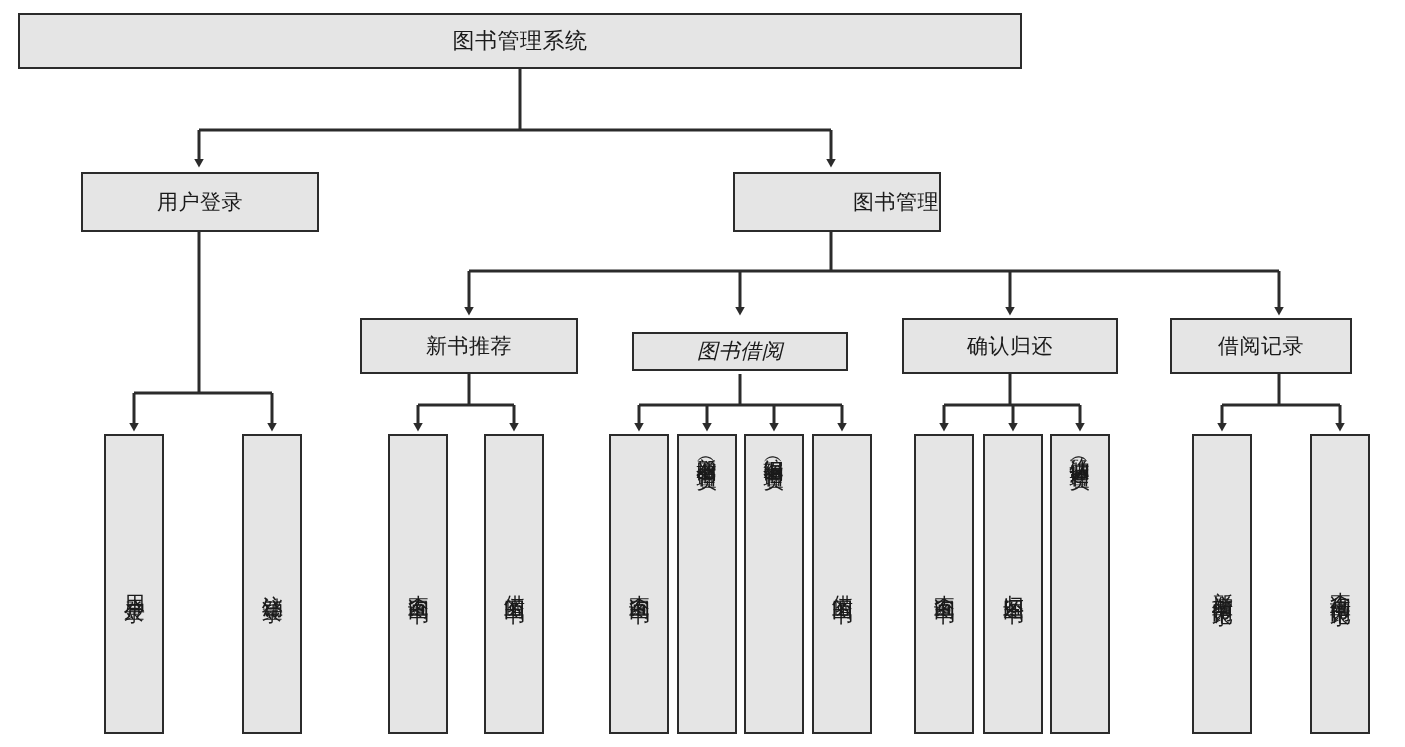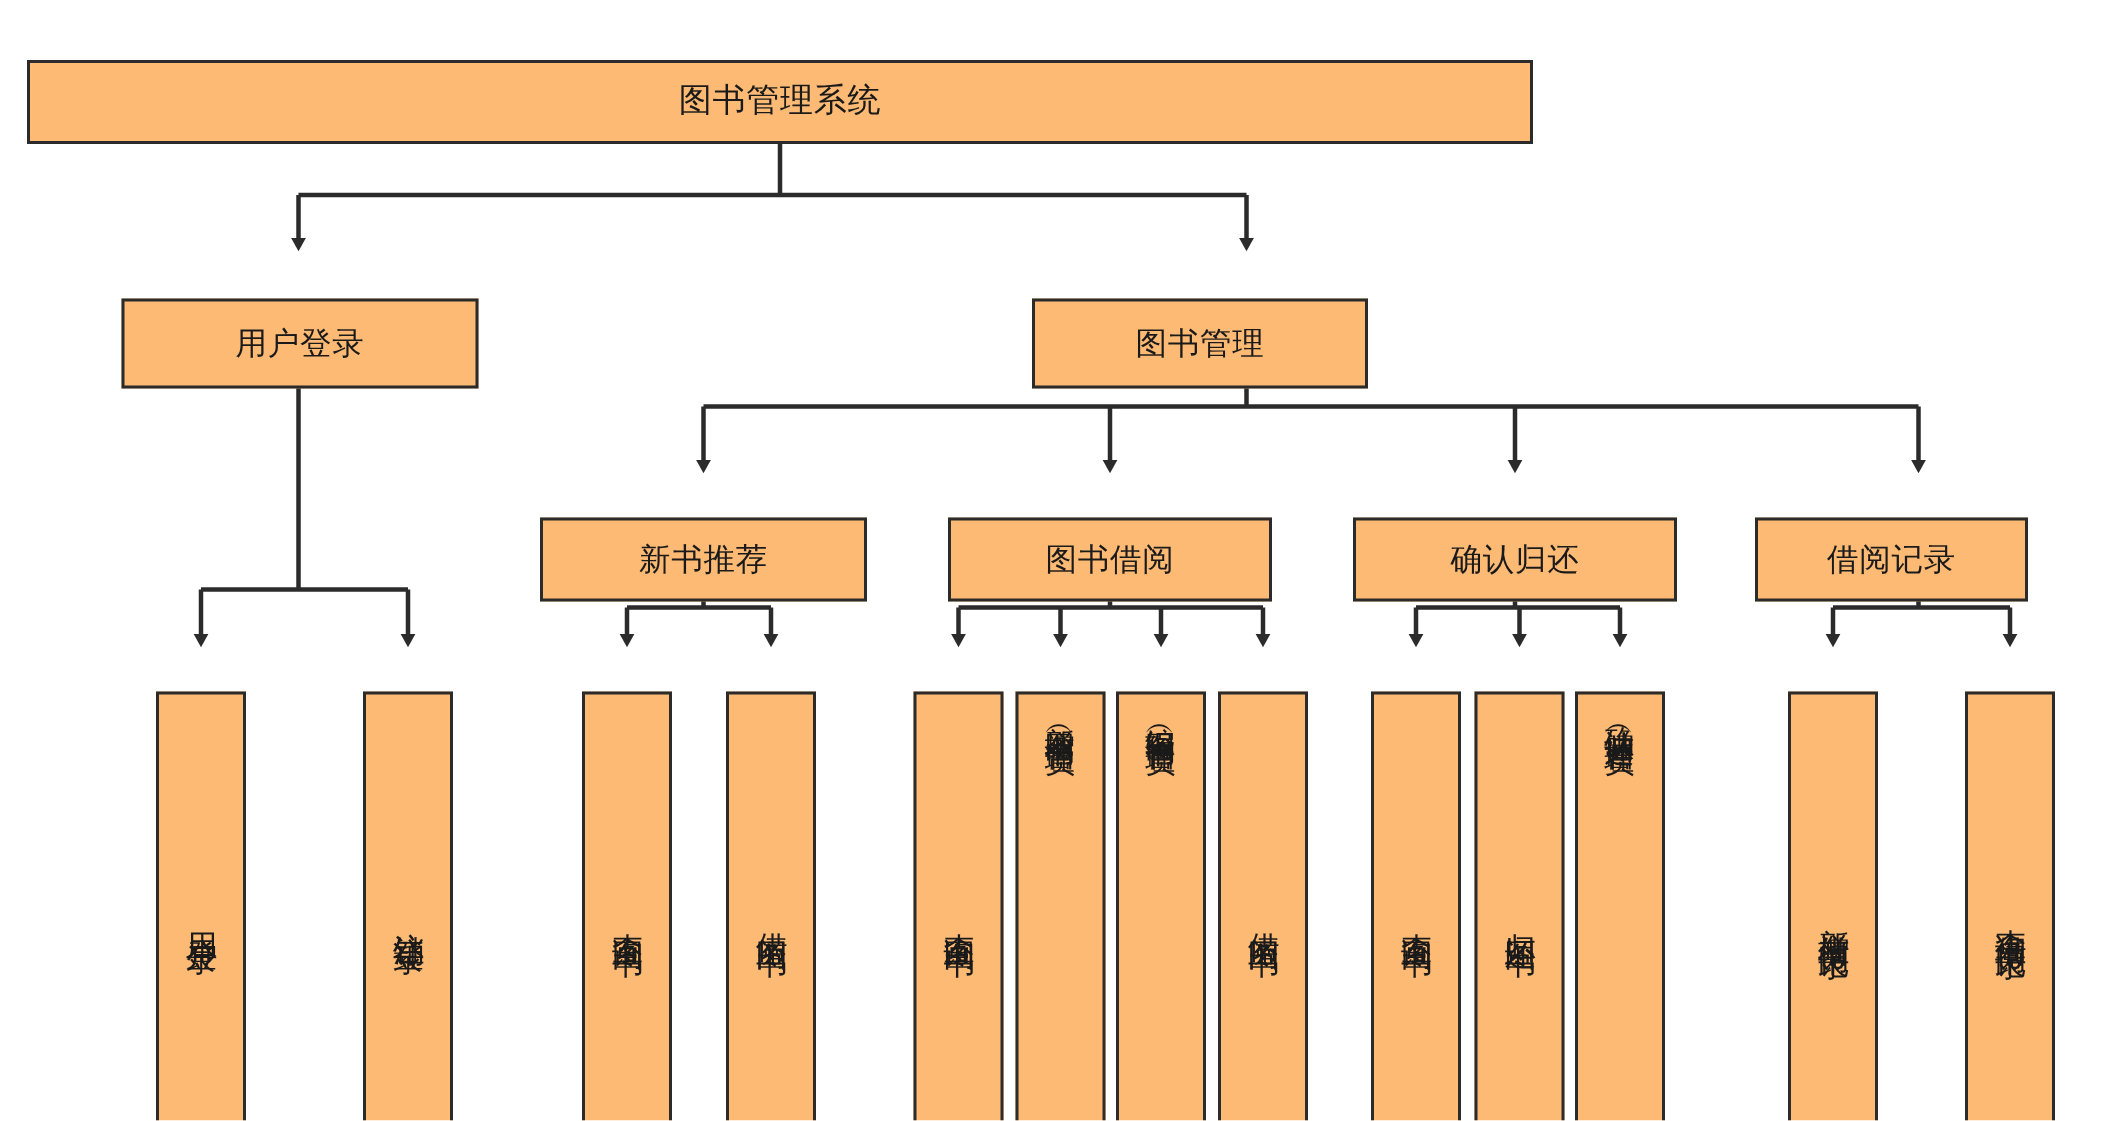--- a/index.html
+++ b/index.html
@@ -22,27 +22,26 @@
     position: absolute;
     left: 0;
     top: 0;
     width: 1405px;
     height: 747px;
     pointer-events: none;
   }
   .node {
     position: absolute;
     box-sizing: border-box;
-    background: #fdba74;
+    background: #e5e5e5;
     border: 2.5px solid #2b2b2b;
     display: flex;
     align-items: center;
     justify-content: center;
     color: #1a1a1a;
-    margin-top: 27px;
   }
   .node-label {
     display: block;
     text-align: center;
     line-height: 1.18;
     letter-spacing: 0.5px;
   }
   
   .node.horiz .node-label {
     writing-mode: horizontal-tb;
@@ -149,28 +148,28 @@
     </g>
   </svg>
 
   <div class="node root horiz" style="left:18px; top:13px; width:1004px; height:56px;">
     <span class="node-label">图书管理系统</span>
   </div>
 
   <div class="node horiz" style="left:81px; top:172px; width:238px; height:60px;">
     <span class="node-label">用户登录</span>
   </div>
-  <div class="node horiz" style="left:688px; top:172px; width:224px; height:60px;">
+  <div class="node horiz" style="left:733px; top:172px; width:208px; height:60px;justify-content:flex-end;">
     <span class="node-label">图书管理</span>
   </div>
 
   <div class="node horiz" style="left:360px; top:318px; width:218px; height:56px;">
     <span class="node-label">新书推荐</span>
   </div>
-  <div class="node horiz" style="left:632px; top:318px; width:216px; height:56px;">
+  <div class="node horiz" style="left:632px; top:332px; width:216px; height:39px;font-style:italic;">
     <span class="node-label">图书借阅</span>
   </div>
   <div class="node horiz" style="left:902px; top:318px; width:216px; height:56px;">
     <span class="node-label">确认归还</span>
   </div>
   <div class="node horiz" style="left:1170px; top:318px; width:182px; height:56px;">
     <span class="node-label">借阅记录</span>
   </div>
 
   <div class="node vert" style="left:104px; top:434px; width:60px; height:300px; align-items:center; padding-top:0;">

